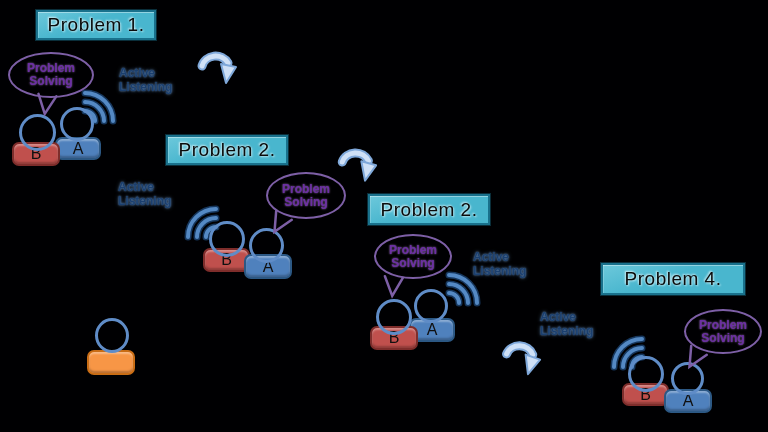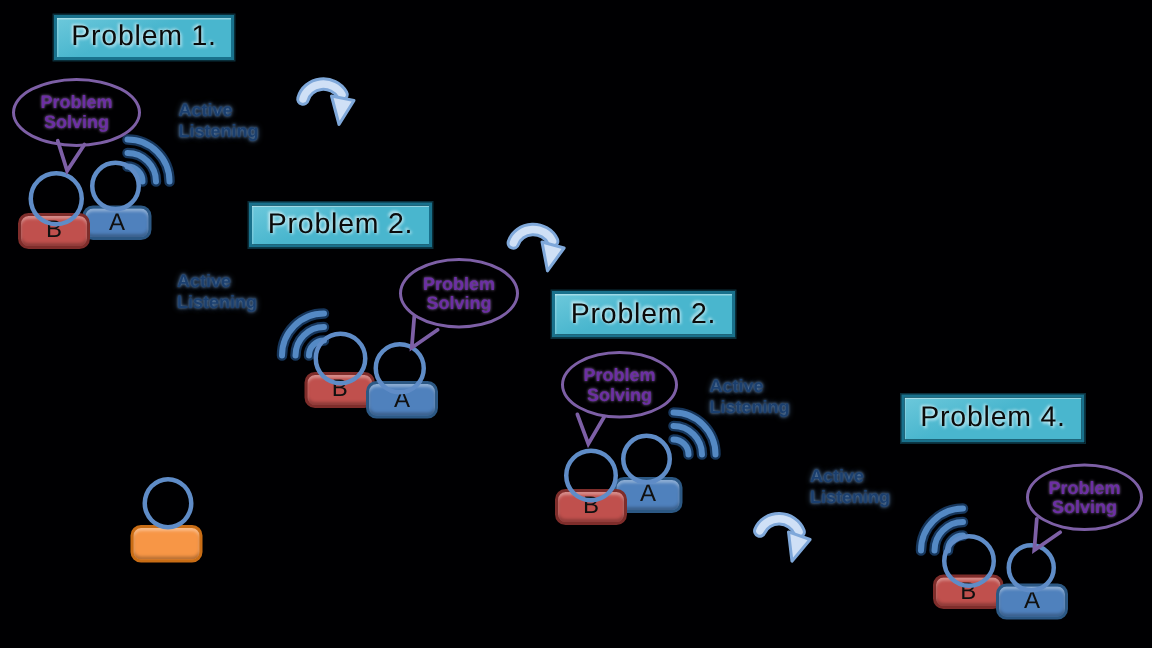--- a/index.html
+++ b/index.html
@@ -190,21 +190,21 @@
       <path class="wmain" d="M3,13 A28 28 0 0 1 31,41"></path>
     </svg>
 
     <div class="al" style="left:473px;top:250px;">
       <span>Active</span>
       <span>Listening</span>
     </div>
   </div>
 
   <div>
-    <div class="pbox" style="left:601px;top:263px;width:122px;height:32px;">Problem 4.</div>
+    <div class="pbox" style="left:601px;top:263px;width:144px;height:32px;">Problem 4.</div>
 
     <div class="al" style="left:540px;top:310px;">
       <span>Active</span>
       <span>Listening</span>
     </div>
 
     <svg class="arrow" style="left:501px;top:339px;transform:rotate(8deg);" width="40" height="40" viewBox="0 0 40 40">
       <path class="aoutline" d="M5,17 A14 13 0 0 1 31,14"></path>
       <path class="afill" d="M5,17 A14 13 0 0 1 31,14"></path>
       <polygon class="ahead" points="24,15 39,18 29,34"></polygon>

